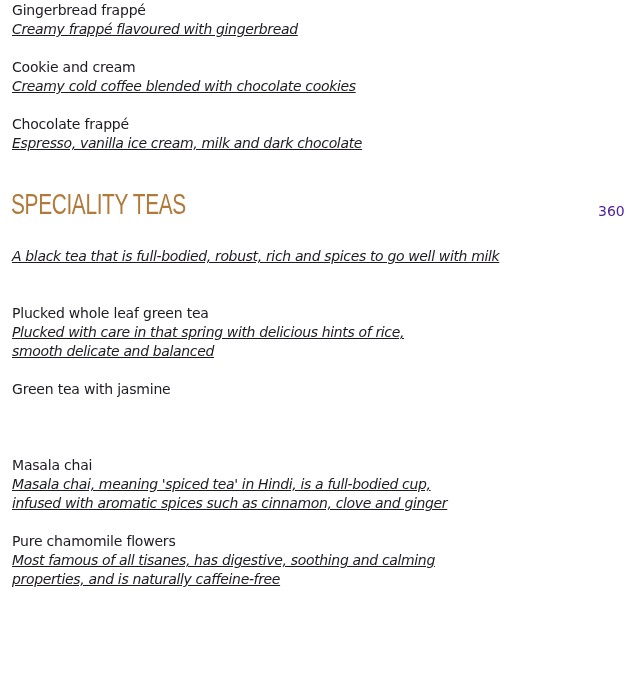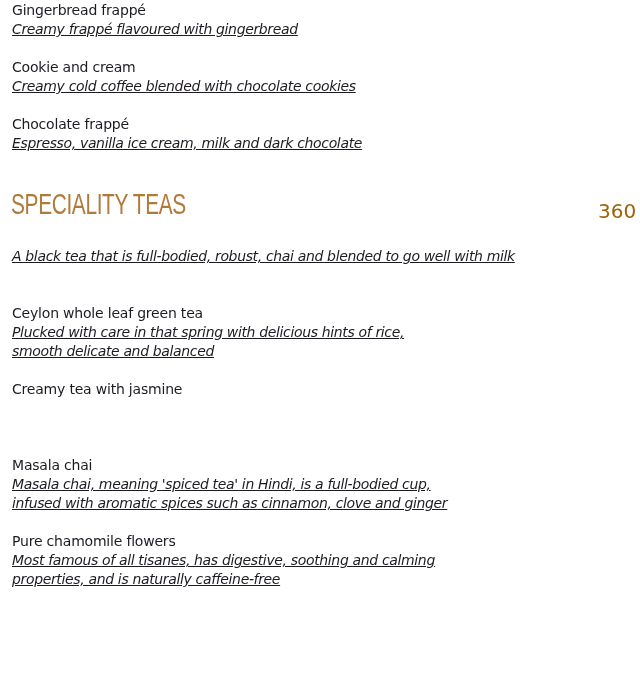--- a/index.html
+++ b/index.html
@@ -51,23 +51,23 @@
       letter-spacing: -0.5px;
       transform: scaleX(0.72);
       transform-origin: left center;
       white-space: nowrap;
       font-weight: normal;
     }
     .section-price {
       position: absolute;
       left: 598px;
       top: 202px;
-      font-size: 20px;
+      font-size: 14px;
       line-height: 18px;
-      color: #a16207;
+      color: #4c1d95;
     }
   </style>
 </head>
 <body>
 
 <div class="page">
 
   <div class="item" style="top:1px;">
     <div class="item-name">Gingerbread frappé</div>
     <div class="item-desc">Creamy frappé flavoured with gingerbread</div>
@@ -80,31 +80,31 @@
 
   <div class="item" style="top:115px;">
     <div class="item-name">Chocolate frappé</div>
     <div class="item-desc">Espresso, vanilla ice cream, milk and dark chocolate</div>
   </div>
 
   <div class="section-title">SPECIALITY TEAS</div>
   <div class="section-price">360</div>
 
   <div class="item" style="top:247px;">
-    <div class="item-desc">A black tea that is full-bodied, robust, chai and blended to go well with milk</div>
+    <div class="item-desc">A black tea that is full-bodied, robust, rich and spices to go well with milk</div>
   </div>
 
   <div class="item" style="top:304px;">
-    <div class="item-name">Ceylon whole leaf green tea</div>
+    <div class="item-name">Plucked whole leaf green tea</div>
     <div class="item-desc">Plucked with care in that spring with delicious hints of rice,
 smooth delicate and balanced</div>
   </div>
 
   <div class="item" style="top:380px;">
-    <div class="item-name">Creamy tea with jasmine</div>
+    <div class="item-name">Green tea with jasmine</div>
   </div>
 
   <div class="item" style="top:532px;">
     <div class="item-name">Pure chamomile flowers</div>
     <div class="item-desc">Most famous of all tisanes, has digestive, soothing and calming
 properties, and is naturally caffeine-free</div>
   </div>
 
   <div class="item" style="top:456px;">
     <div class="item-name">Masala chai</div>

